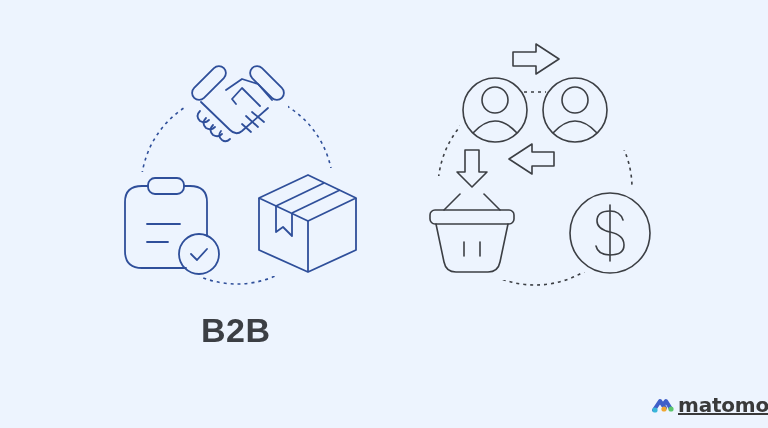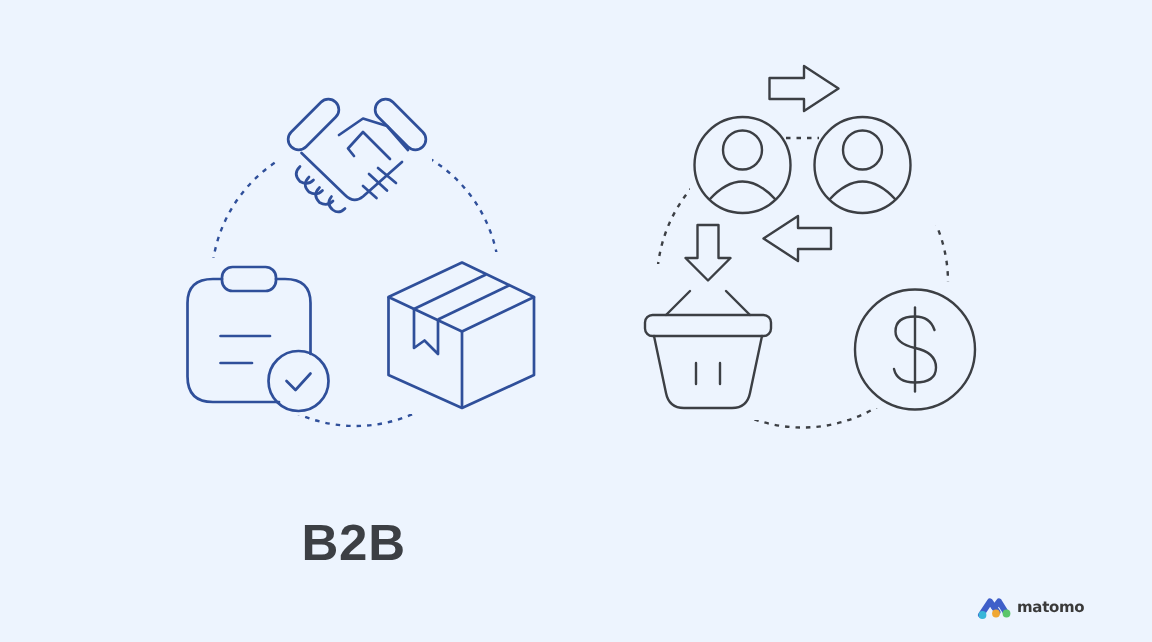--- a/index.html
+++ b/index.html
@@ -1,21 +1,21 @@
 <!DOCTYPE html>
 <html><head>
 <meta charset="utf-8">
 <style>
   html,body{margin:0;padding:0;}
   body{width:768px;height:428px;background:#edf4fe;position:relative;overflow:hidden;font-family:"Liberation Sans",sans-serif;}
   .panel{position:absolute;}
   svg{position:absolute;left:0;top:0;overflow:visible;}
-  .label{position:absolute;font-family:"Liberation Sans",sans-serif;font-weight:bold;font-size:34px;color:#3c3f44;letter-spacing:0.5px;margin-top:32px;}
+  .label{position:absolute;font-family:"Liberation Sans",sans-serif;font-weight:bold;font-size:34px;color:#3c3f44;letter-spacing:0.5px;}
   .logo{position:absolute;left:652px;top:394px;height:22px;display:flex;align-items:center;}
-  .logo-text{font-family:"DejaVu Sans",sans-serif;font-weight:bold;font-size:10px;color:#3a3a3a;margin-left:4px;letter-spacing:-0.2px;}
+  .logo-text{font-family:"DejaVu Sans",sans-serif;font-weight:bold;font-size:20px;color:#3a3a3a;margin-left:4px;letter-spacing:-0.2px;text-decoration:underline;}
 </style>
 </head>
 <body>
 
 <div class="panel" style="left:0;top:0;width:384px;height:428px;">
   <svg width="384" height="428">
 
     <circle cx="237" cy="188" r="96" fill="none" stroke="#2f4f9a" stroke-width="1.6" stroke-dasharray="3 4"></circle>
 
     <rect x="186" y="62" width="102" height="88" fill="#edf4fe"></rect>

